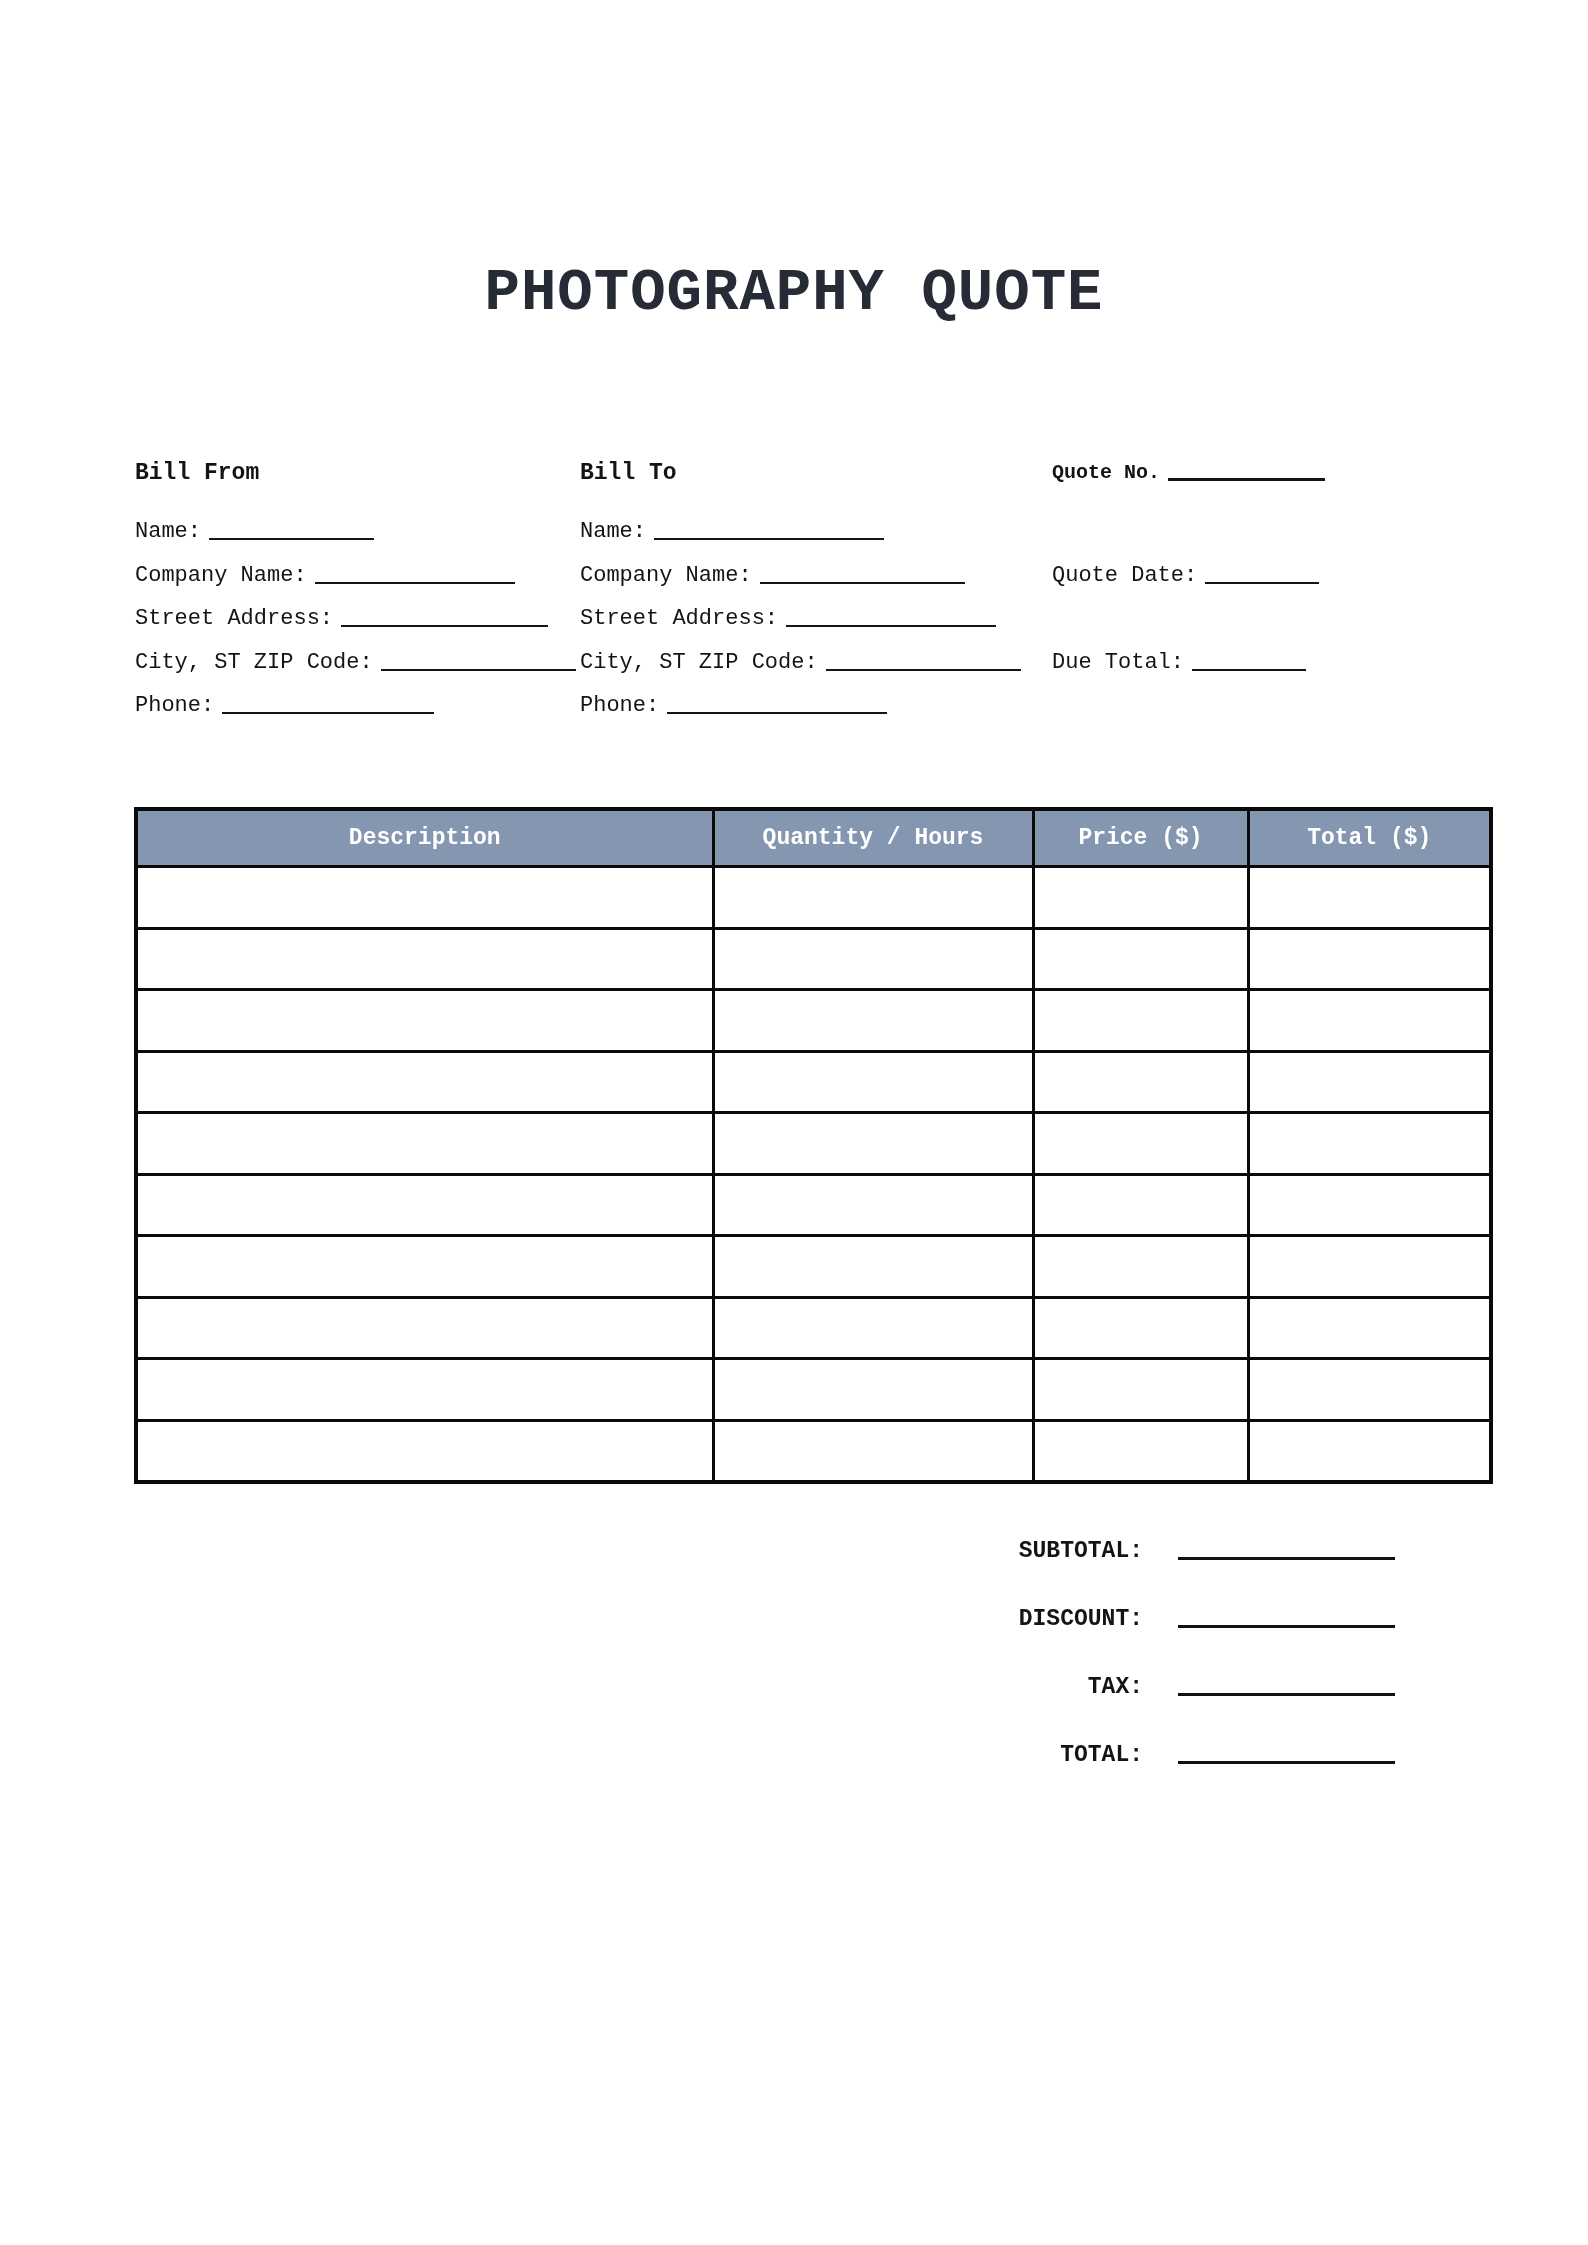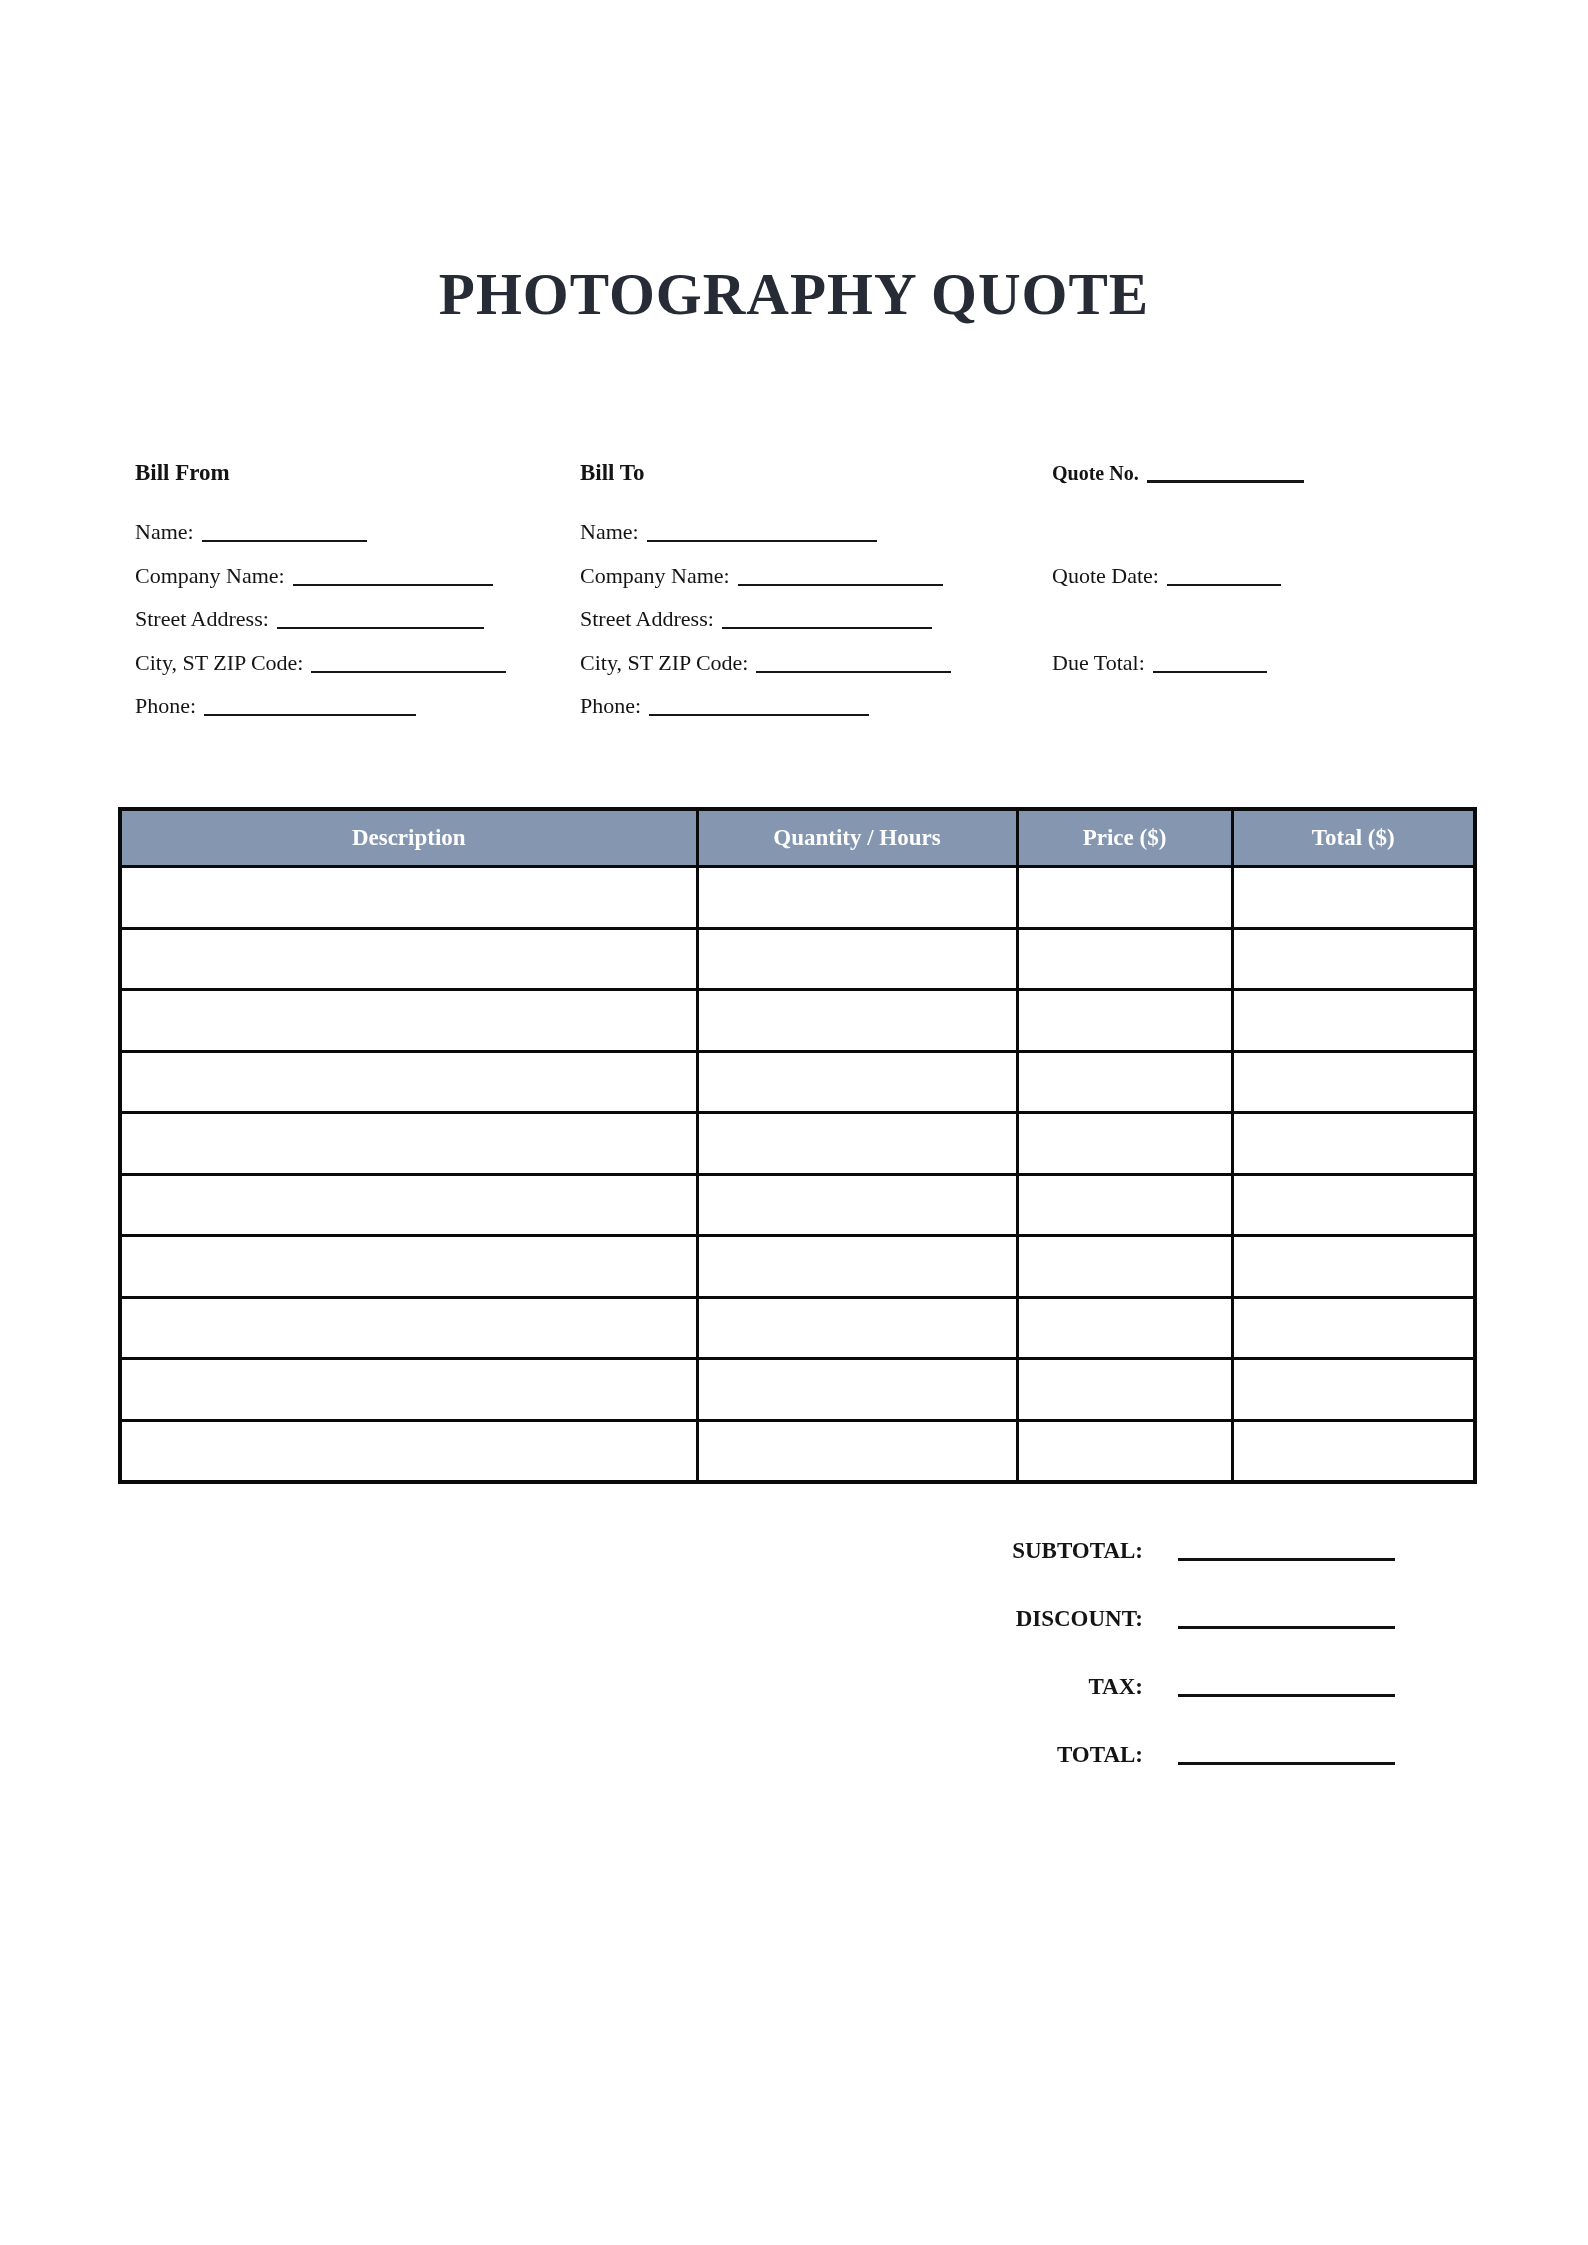--- a/index.html
+++ b/index.html
@@ -1,20 +1,20 @@
 <!DOCTYPE html>
 <html><head>
 <meta charset="utf-8">
 <style>
   html,body{margin:0;padding:0;background:#ffffff;}
   .page{
     position:relative;
     width:1588px;height:1908px;
     background:#ffffff;
-    font-family:Liberation Serif, serif;
+    font-family:Liberation Mono, monospace;
     color:#141414;
     overflow:hidden;
   }
   
   .doc-title{
     position:absolute;top:260px;left:0;width:100%;
     text-align:center;
     font-size:59px;font-weight:bold;letter-spacing:1px;
     color:#272b36;
     margin:0;
@@ -33,21 +33,21 @@
     height:0;
   }
   
   .quote-col{position:absolute;left:1052px;top:460px;font-size:22px;}
   .qrow{position:absolute;left:0;display:flex;align-items:baseline;white-space:nowrap;line-height:26px;}
   .qrow-no{top:0;font-weight:bold;font-size:20px;}
   .qrow-date{top:103px;}
   .qrow-due{top:190px;}
   
   .items{
-    position:absolute;left:118px;top:807px;
+    position:absolute;left:134px;top:807px;
     width:1355px;
     border-collapse:collapse;table-layout:fixed;
     border:4px solid #0a0a0a;
   }
   .items th{
     background:#8496B0;
     color:#ffffff;
     font-size:23px;font-weight:bold;
     height:54px;
     border:3px solid #0a0a0a;

